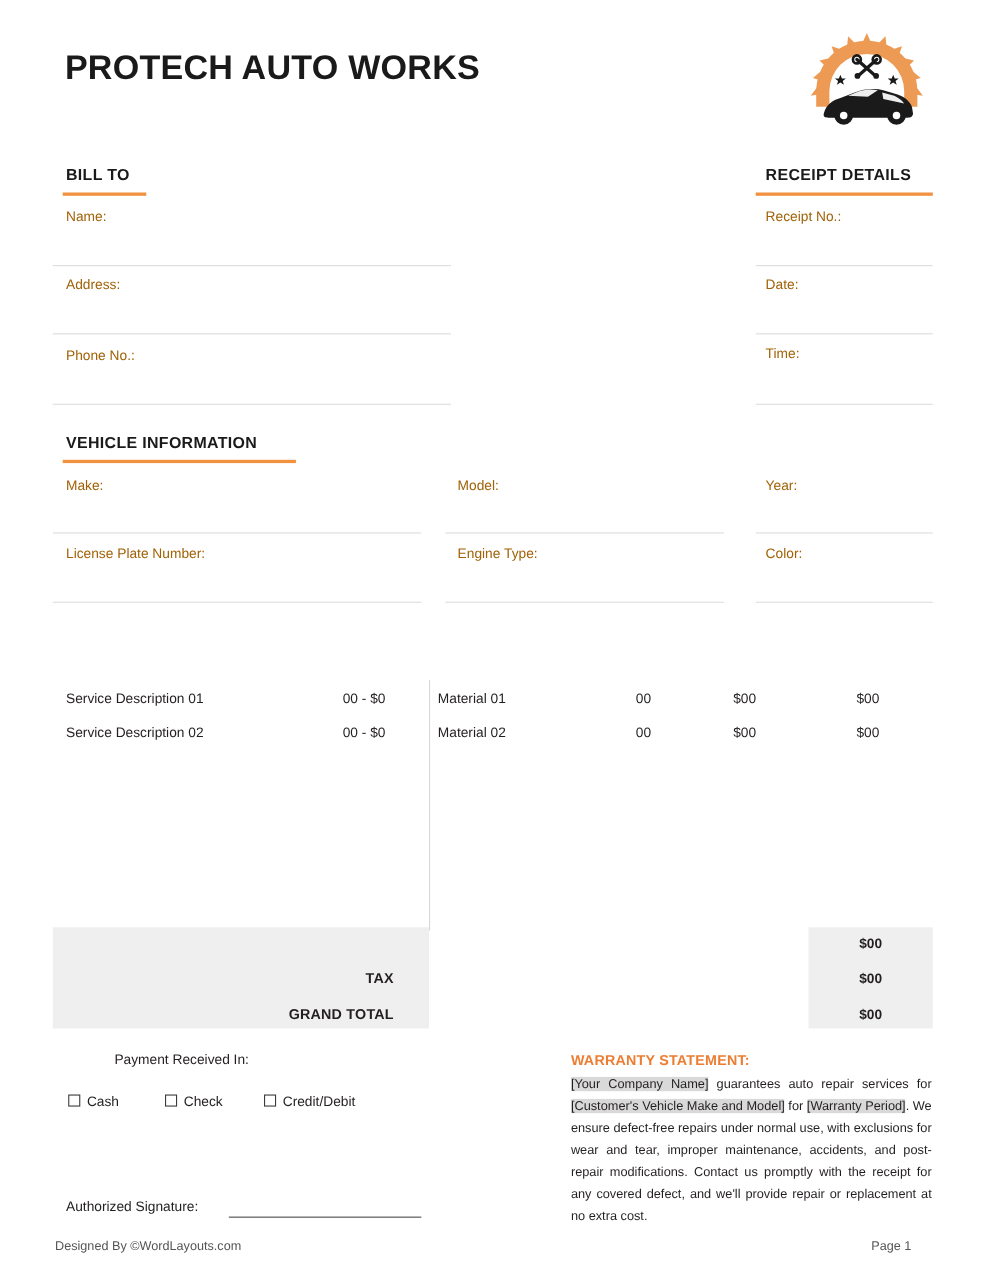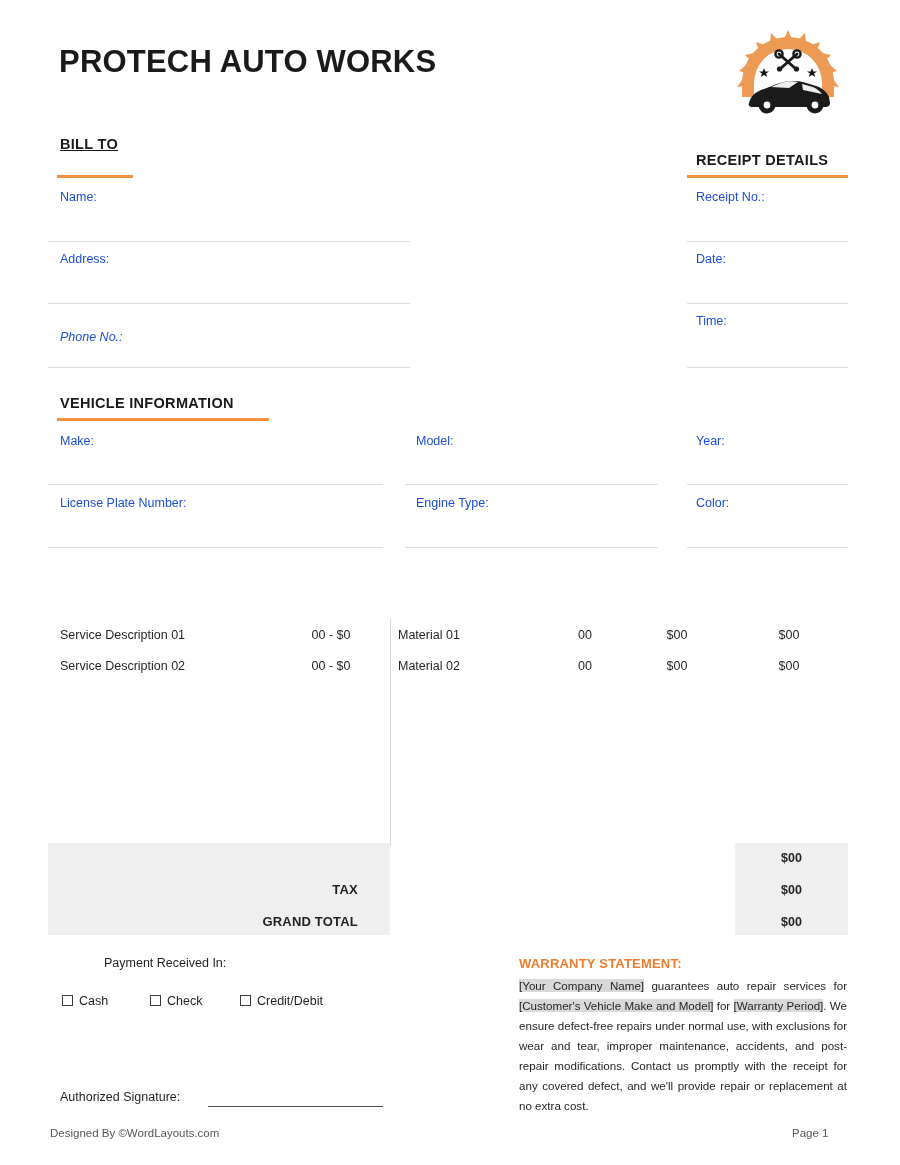--- a/index.html
+++ b/index.html
@@ -58,21 +58,21 @@
   .sec-rule {
     position: absolute;
     height: 2.5px;
     background: #f2913f;
   }
 
   
   .field-label {
     position: absolute;
     font-size: 12.5px;
-    color: #1d4ed8;
+    color: #a16207;
   }
   .field-line {
     position: absolute;
     height: 1px;
     background: #dcdcdc;
   }
 
   
   .table-head {
     position: absolute;
@@ -287,30 +287,30 @@
           <path d="M75 57 L86 60 C90 62 93 64 95 67 L76 63 Z" fill="#ffffff" opacity="0.92"></path>
         </g>
         <circle cx="40" cy="78" r="8.5" fill="#1a1a1a"></circle>
         <circle cx="40" cy="78" r="3.4" fill="#ffffff"></circle>
         <circle cx="88" cy="78" r="8.5" fill="#1a1a1a"></circle>
         <circle cx="88" cy="78" r="3.4" fill="#ffffff"></circle>
       </g>
     </svg>
   </div>
 
-  <div class="sec-head" style="left:60px; top:136px;text-decoration:underline;">BILL TO</div>
+  <div class="sec-head" style="left:60px; top:152px;">BILL TO</div>
   <div class="sec-rule" style="left:57px; top:175px; width:76px;"></div>
 
   <div class="field-label" style="left:60px; top:190px;">Name:</div>
   <div class="field-line" style="left:48px; top:241px; width:362px;"></div>
 
   <div class="field-label" style="left:60px; top:252px;">Address:</div>
   <div class="field-line" style="left:48px; top:303px; width:362px;"></div>
 
-  <div class="field-label" style="left:60px; top:330px;font-style:italic;">Phone No.:</div>
+  <div class="field-label" style="left:60px; top:316px;">Phone No.:</div>
   <div class="field-line" style="left:48px; top:367px; width:362px;"></div>
 
   <div class="sec-head" style="left:696px; top:152px;">RECEIPT DETAILS</div>
   <div class="sec-rule" style="left:687px; top:175px; width:161px;"></div>
 
   <div class="field-label" style="left:696px; top:190px;">Receipt No.:</div>
   <div class="field-line" style="left:687px; top:241px; width:161px;"></div>
 
   <div class="field-label" style="left:696px; top:252px;">Date:</div>
   <div class="field-line" style="left:687px; top:303px; width:161px;"></div>

